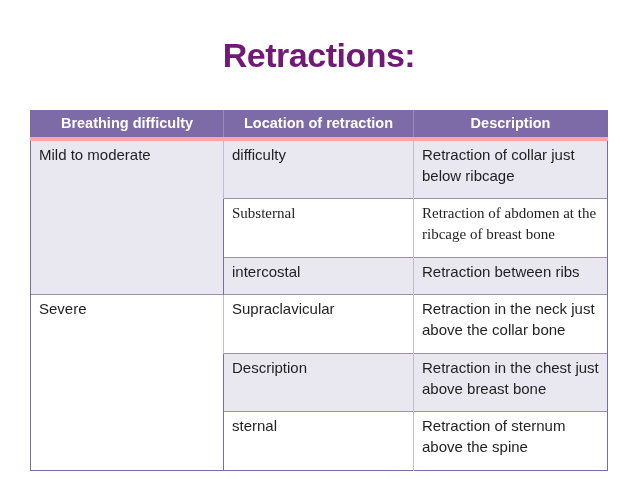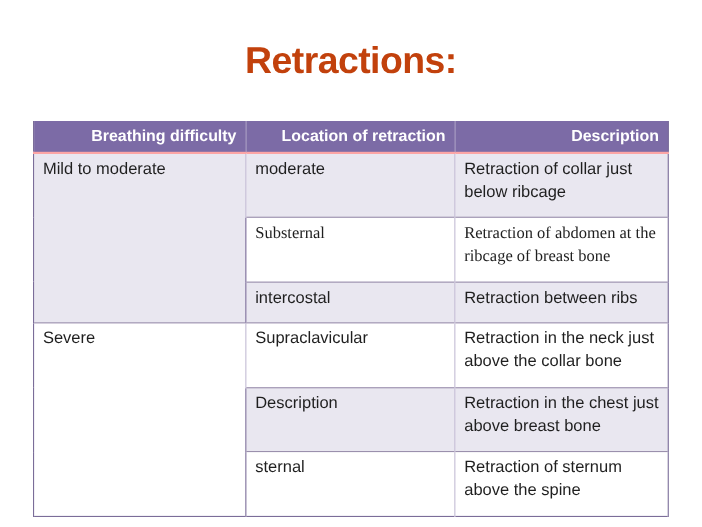--- a/index.html
+++ b/index.html
@@ -18,47 +18,47 @@
   }
   .slide-title {
     position: absolute;
     top: 36px;
     left: 0;
     width: 100%;
     text-align: center;
     font-size: 34px;
     font-weight: 700;
     letter-spacing: -0.5px;
-    color: #c2410c;
+    color: #701a75;
   }
   table.retractions {
     position: absolute;
     left: 30px;
     top: 110px;
     width: 577px;
     border-collapse: collapse;
     table-layout: fixed;
     font-size: 15px;
     line-height: 1.38;
   }
   col.c1 { width: 193px; }
   col.c2 { width: 190px; }
   col.c3 { width: 194px; }
 
   table.retractions thead th {
     background: var(--header-bg, #7c6ba6);
     color: var(--header-text, #ffffff);
     font-size: 14.5px;
     font-weight: 700;
-    text-align: right;
+    text-align: center;
     height: 29px;
     padding: 2px 8px 3px 8px;
     vertical-align: middle;
     border-left: 1px solid var(--header-divider, #9a8cba);
-    border-bottom: 2px solid #fca5a5;
+    border-bottom: 4px solid #fca5a5;
   }
   table.retractions thead th:first-child {
     border-left: 1px solid var(--outer-border, #7b6d99);
   }
   table.retractions thead th:last-child {
     border-right: 1px solid var(--outer-border, #7b6d99);
   }
 
   table.retractions td {
     vertical-align: top;
@@ -102,21 +102,21 @@
     <thead>
       <tr>
         <th>Breathing difficulty</th>
         <th>Location of retraction</th>
         <th>Description</th>
       </tr>
     </thead>
     <tbody>
       <tr class="h44">
         <td class="band" rowspan="3">Mild to moderate</td>
-        <td class="band">moderate</td>
+        <td class="band">difficulty</td>
         <td class="band">Retraction of collar just below ribcage</td>
       </tr>
       <tr class="h42">
         <td class="plain">Substernal</td>
         <td class="plain">Retraction of abdomen at the ribcage of breast bone</td>
       </tr>
       <tr class="h28">
         <td class="band">intercostal</td>
         <td class="band">Retraction between ribs</td>
       </tr>

